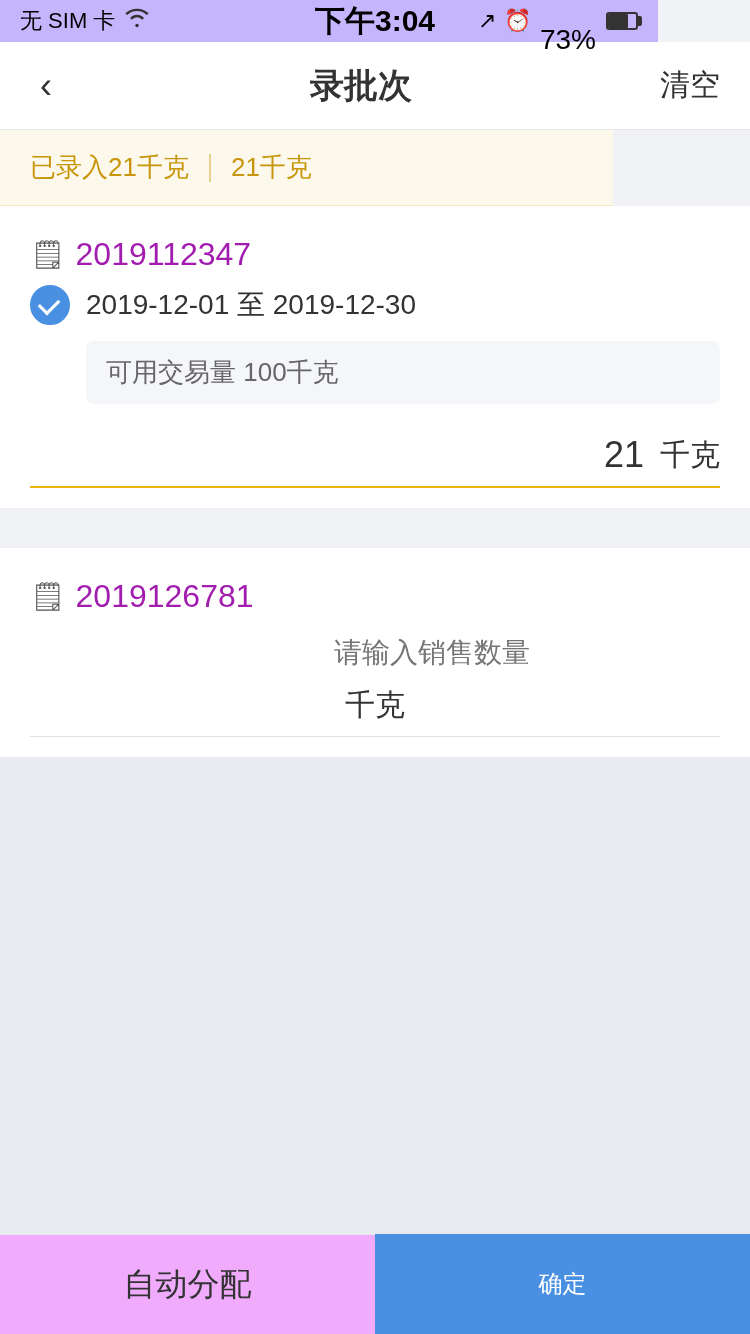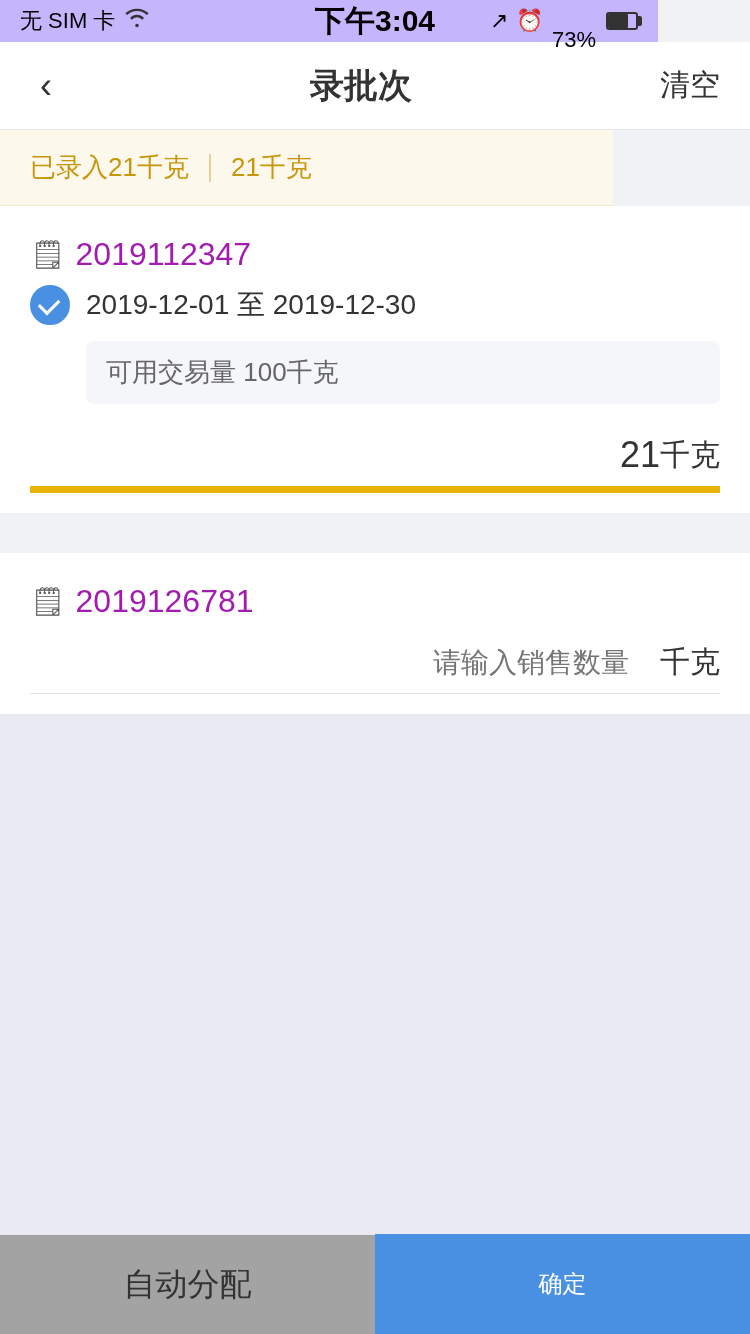--- a/index.html
+++ b/index.html
@@ -36,21 +36,21 @@
       position: absolute;
       left: 50%;
       transform: translateX(-50%);
     }
     .status-right {
       display: flex;
       align-items: center;
       gap: 8px;
       font-size: 22px;
     }
-    .battery-text { font-size: 22px; margin-top: 38px; }
+    .battery-text { font-size: 28px; margin-top: 38px; }
 
     
     .nav-bar {
       width: 750px;
       height: 88px;
       background: #fff;
       display: flex;
       align-items: center;
       justify-content: space-between;
       padding: 0 30px;
@@ -160,22 +160,23 @@
       padding: 14px 20px;
       font-size: 26px;
       color: #666;
       margin-left: 56px;
       margin-bottom: 20px;
     }
     .batch-amount-row {
       display: flex;
       align-items: center;
       justify-content: flex-end;
+      gap: 16px;
       padding: 10px 0;
-      border-bottom: 7px solid #eab308;
+      border-bottom: 2px solid #eab308;
     }
     .batch-amount-value {
       font-size: 36px;
       color: #333;
       font-weight: 500;
     }
     .batch-amount-unit {
       font-size: 30px;
       color: #333;
     }
@@ -187,20 +188,21 @@
       margin-top: 20px;
     }
 
     .input-row {
       display: flex;
       align-items: center;
       justify-content: flex-end;
       gap: 16px;
       padding: 10px 0;
       border-bottom: 1px solid #e0e0e0;
+      flex-direction: column;
     }
     .input-unit {
       font-size: 30px;
       color: #333;
     }
     .input-field {
       font-size: 28px;
       color: #c0c0c0;
       border: none;
       outline: none;
@@ -220,21 +222,21 @@
     .bottom-bar {
       position: fixed;
       bottom: 0;
       left: 0;
       width: 750px;
       height: 100px;
       display: flex;
     }
     .btn-auto {
       flex: 1;
-      background: #a3a3a3;
+      background: #f0abfc;
       border: none;
       font-size: 32px;
       color: #333;
       cursor: pointer;
       border-top: 1px solid #e8e8e8;
     }
     .btn-confirm {
       flex: 1;
       background: #4a90e2;
       border: none;

